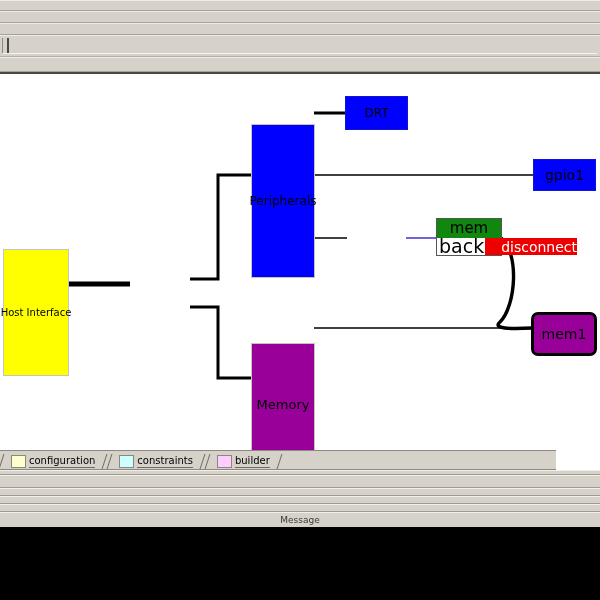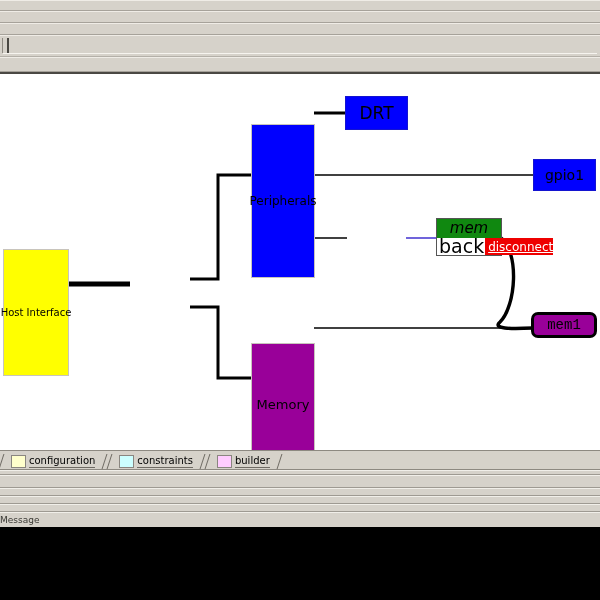--- a/index.html
+++ b/index.html
@@ -121,21 +121,20 @@
     box-sizing: border-box;
     width: 100%;
     height: 19px;
     background: #108810;
     color: #000;
     font-size: 15px;
     display: flex;
     align-items: center;
     justify-content: center;
     line-height: 1;
-    font-style: italic;
   }
   #mem-menu-row {
     position: relative;
     box-sizing: border-box;
     width: 100%;
     height: 17px;
     display: flex;
     align-items: stretch;
     background: #ffffff;
   }
@@ -146,34 +145,33 @@
     display: flex;
     align-items: center;
     background: #ffffff;
     color: #000;
     line-height: 1;
   }
   #mem-menu-disconnect {
     flex: 1 1 auto;
     background: #ee0000;
     color: #ffffff;
-    font-size: 12px;
+    font-size: 14px;
     display: flex;
     align-items: center;
     justify-content: flex-start;
-    padding-left: 3px;
+    padding-left: 16px;
     line-height: 1;
-    text-decoration: underline;
   }
 
   
   #tabbar {
     position: absolute;
     left: 0; top: 450px;
-    width: 600px; height: 20px;
+    width: 556px; height: 20px;
     background: #d6d2ca;
     box-sizing: border-box;
     border-top: 1px solid #8d8981;
     border-bottom: 1px solid #8d8981;
   }
   #tabbar-inner {
     position: absolute;
     left: 0; top: 2px;
     height: 16px;
     display: flex;
@@ -245,21 +243,21 @@
   #l5 { top: 34px; height: 8px; }
   #message-bar {
     position: absolute;
     left: 0; top: 42px;
     width: 600px; height: 15px;
     background: #d6d2ca;
     box-sizing: border-box;
     border-top: 1px solid #f1efe9;
     display: flex;
     align-items: center;
-    justify-content: flex-start;
+    justify-content: center;
     font-size: 9px;
     color: #3a3934;
   }
   #console {
     position: absolute;
     left: 0; top: 57px;
     width: 600px; height: 73px;
     background: #000000;
   }
 </style>
@@ -306,27 +304,27 @@
 
     <div class="node node-slave" id="node-host-interface" style="left: 3px; top: 147px; width: 66px; height: 127px; background: rgb(255, 255, 0); font-size: 10px;">
         <span>Host Interface</span>
       </div>
     <div class="node node-slave" id="node-peripherals" style="left: 251px; top: 22px; width: 64px; height: 154px; background: rgb(0, 0, 255); font-size: 12px;">
         <span>Peripherals</span>
       </div>
     <div class="node node-slave" id="node-memory" style="left: 251px; top: 241px; width: 64px; height: 123px; background: rgb(153, 0, 153); font-size: 13px;">
         <span>Memory</span>
       </div>
-    <div class="node node-child" id="node-drt" style="left: 345px; top: 22px; width: 63px; height: 34px; background: rgb(0, 0, 255); font-size: 17px;">
+    <div class="node node-child" id="node-drt" style="left: 345px; top: 22px; width: 63px; height: 34px; background: rgb(0, 0, 255); font-size: 12px;">
         <span>DRT</span>
       </div>
     <div class="node node-child" id="node-gpio1" style="left: 533px; top: 85px; width: 63px; height: 32px; background: rgb(0, 0, 255); font-size: 14px;">
         <span>gpio1</span>
       </div>
-    <div class="node node-instance" id="node-mem1" style="left: 531px; top: 238px; width: 66px; height: 26px; background: rgb(153, 0, 153); font-size: 14px; font-family: Liberation Mono, monospace;">
+    <div class="node node-instance" id="node-mem1" style="left: 531px; top: 238px; width: 66px; height: 44px; background: rgb(153, 0, 153); font-size: 14px;">
         <span>mem1</span>
       </div>
 
     <div id="mem-menu" style="left: 436px; top: 144px; width: 66px;">
       <div id="mem-menu-title" style="background: rgb(16, 136, 16);">mem</div>
       <div id="mem-menu-row">
         <div id="mem-menu-back">back</div>
         <div id="mem-menu-disconnect" style="background: rgb(238, 0, 0);">disconnect</div>
       </div>
     </div>

